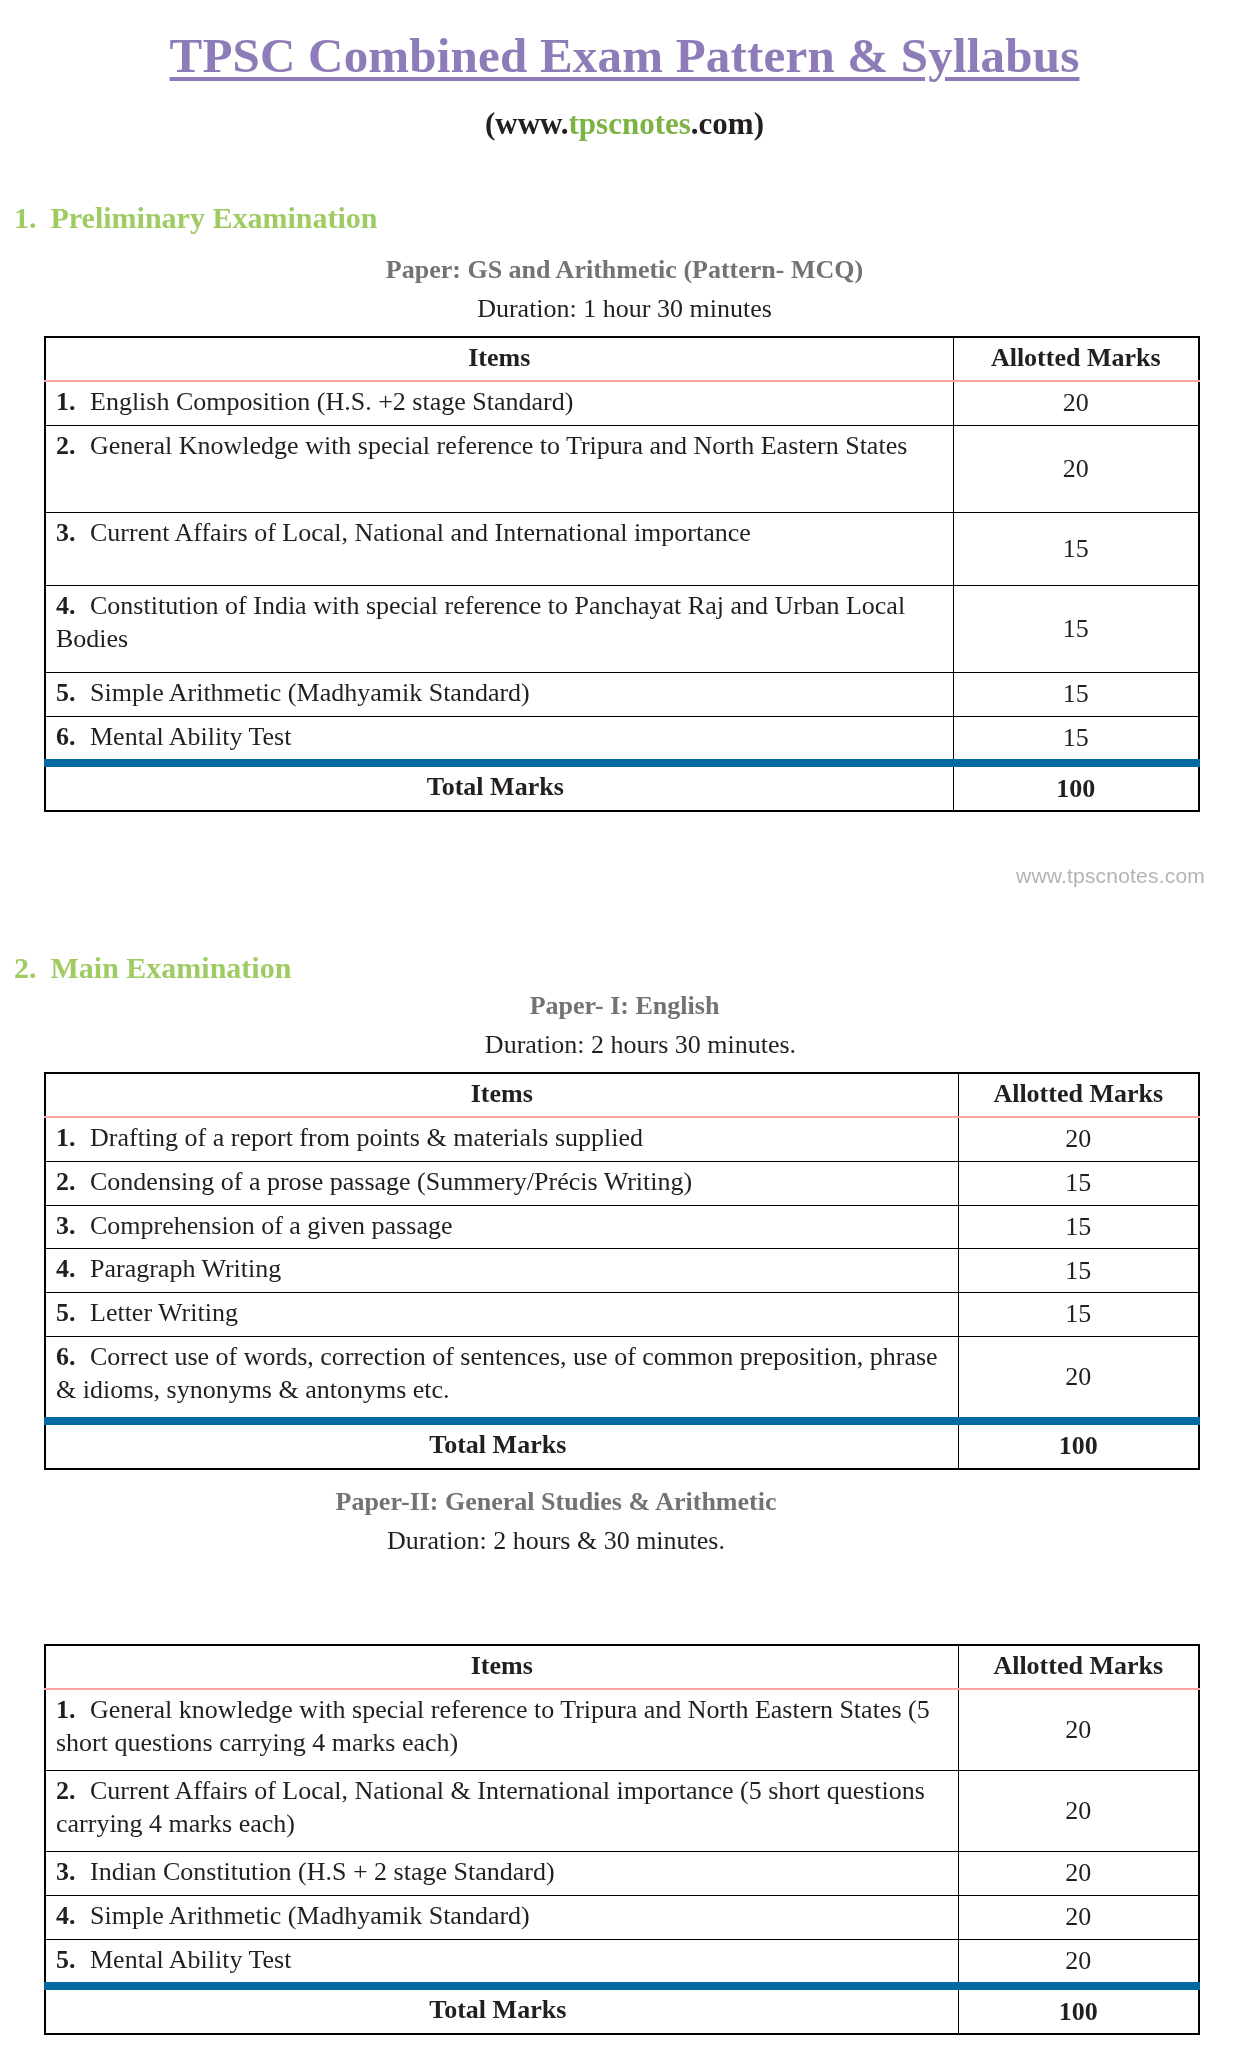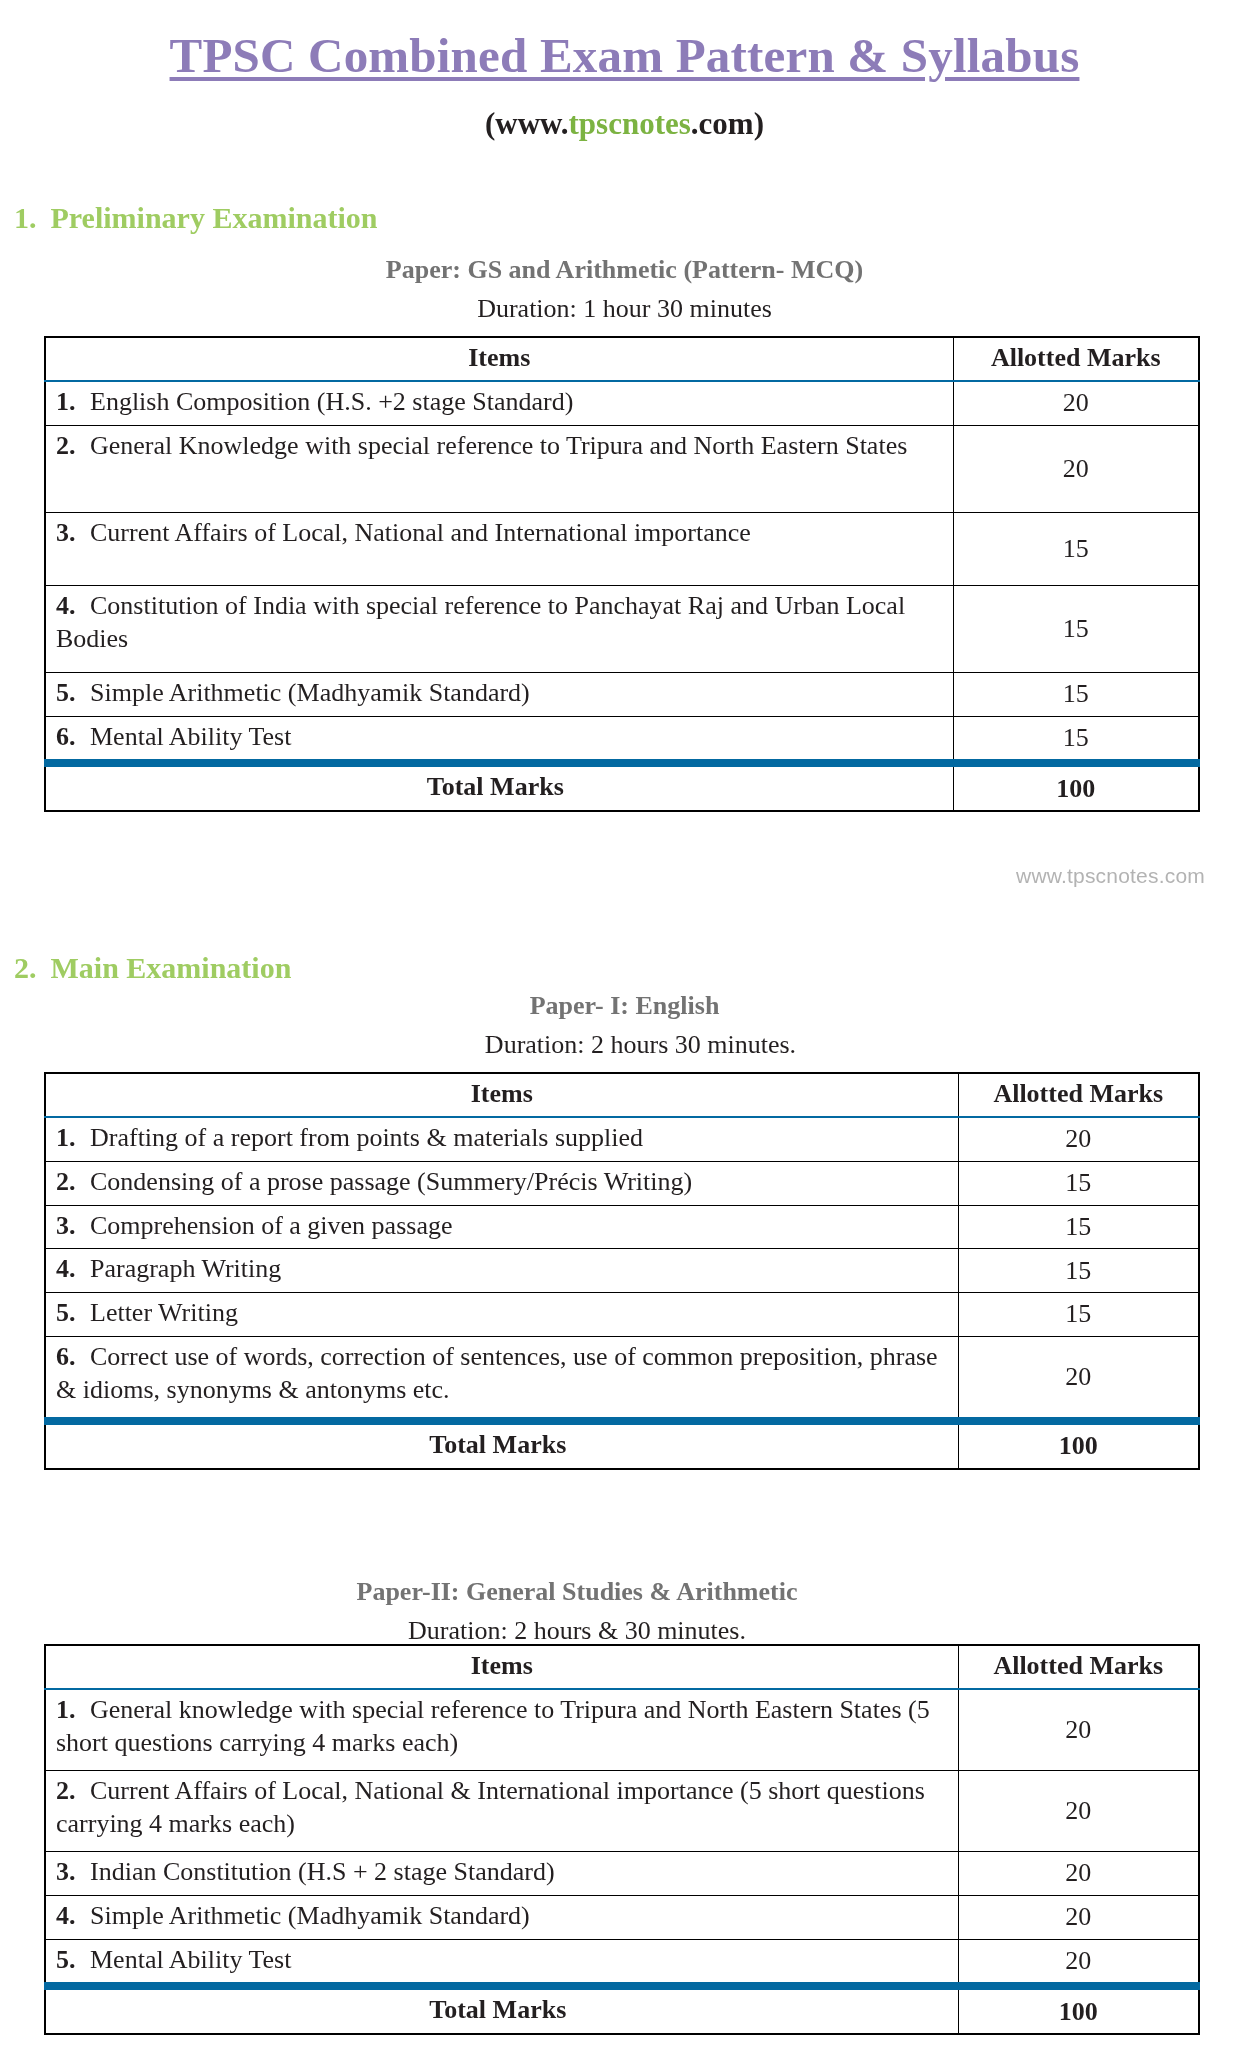--- a/index.html
+++ b/index.html
@@ -81,21 +81,21 @@
     line-height: 1.25;
     color: #231f20;
   }
 
   .cap1 { position: absolute; left: 0; top: 254px; width: 1249px; }
   .cap1 .duration-line { padding-top: 6px; }
 
   .cap2 { position: absolute; left: 0; top: 990px; width: 1249px; }
   .cap2 .duration-line { padding-top: 6px; padding-left: 32px; }
 
-  .cap3 { position: absolute; left: 0; top: 1576px; width: 1112px; padding-left: 21px; }
+  .cap3 { position: absolute; left: 0; top: 1486px; width: 1112px; }
   .cap3 .duration-line { padding-top: 6px; }
 
   
   .watermark {
     position: absolute;
     right: 44px;
     top: 864px;
     font-family: "Liberation Sans", "DejaVu Sans", sans-serif;
     font-size: 21px;
     color: #b3b3b3;
@@ -115,21 +115,21 @@
     padding: 0;
     vertical-align: top;
     color: #231f20;
   }
   table.marks .hdr {
     text-align: center;
     font-size: 26px;
     font-weight: bold;
     padding: 5px 0 7px 0;
     vertical-align: middle;
-    border-bottom: 2px solid #0369a1;
+    border-bottom: 2px solid #fca5a5;
   }
   table.marks td.item {
     font-size: 26px;
     font-weight: normal;
     padding: 4px 8px 6px 10px;
     line-height: 1.26;
   }
   table.marks td.item .idx {
     font-weight: bold;
     display: inline-block;

